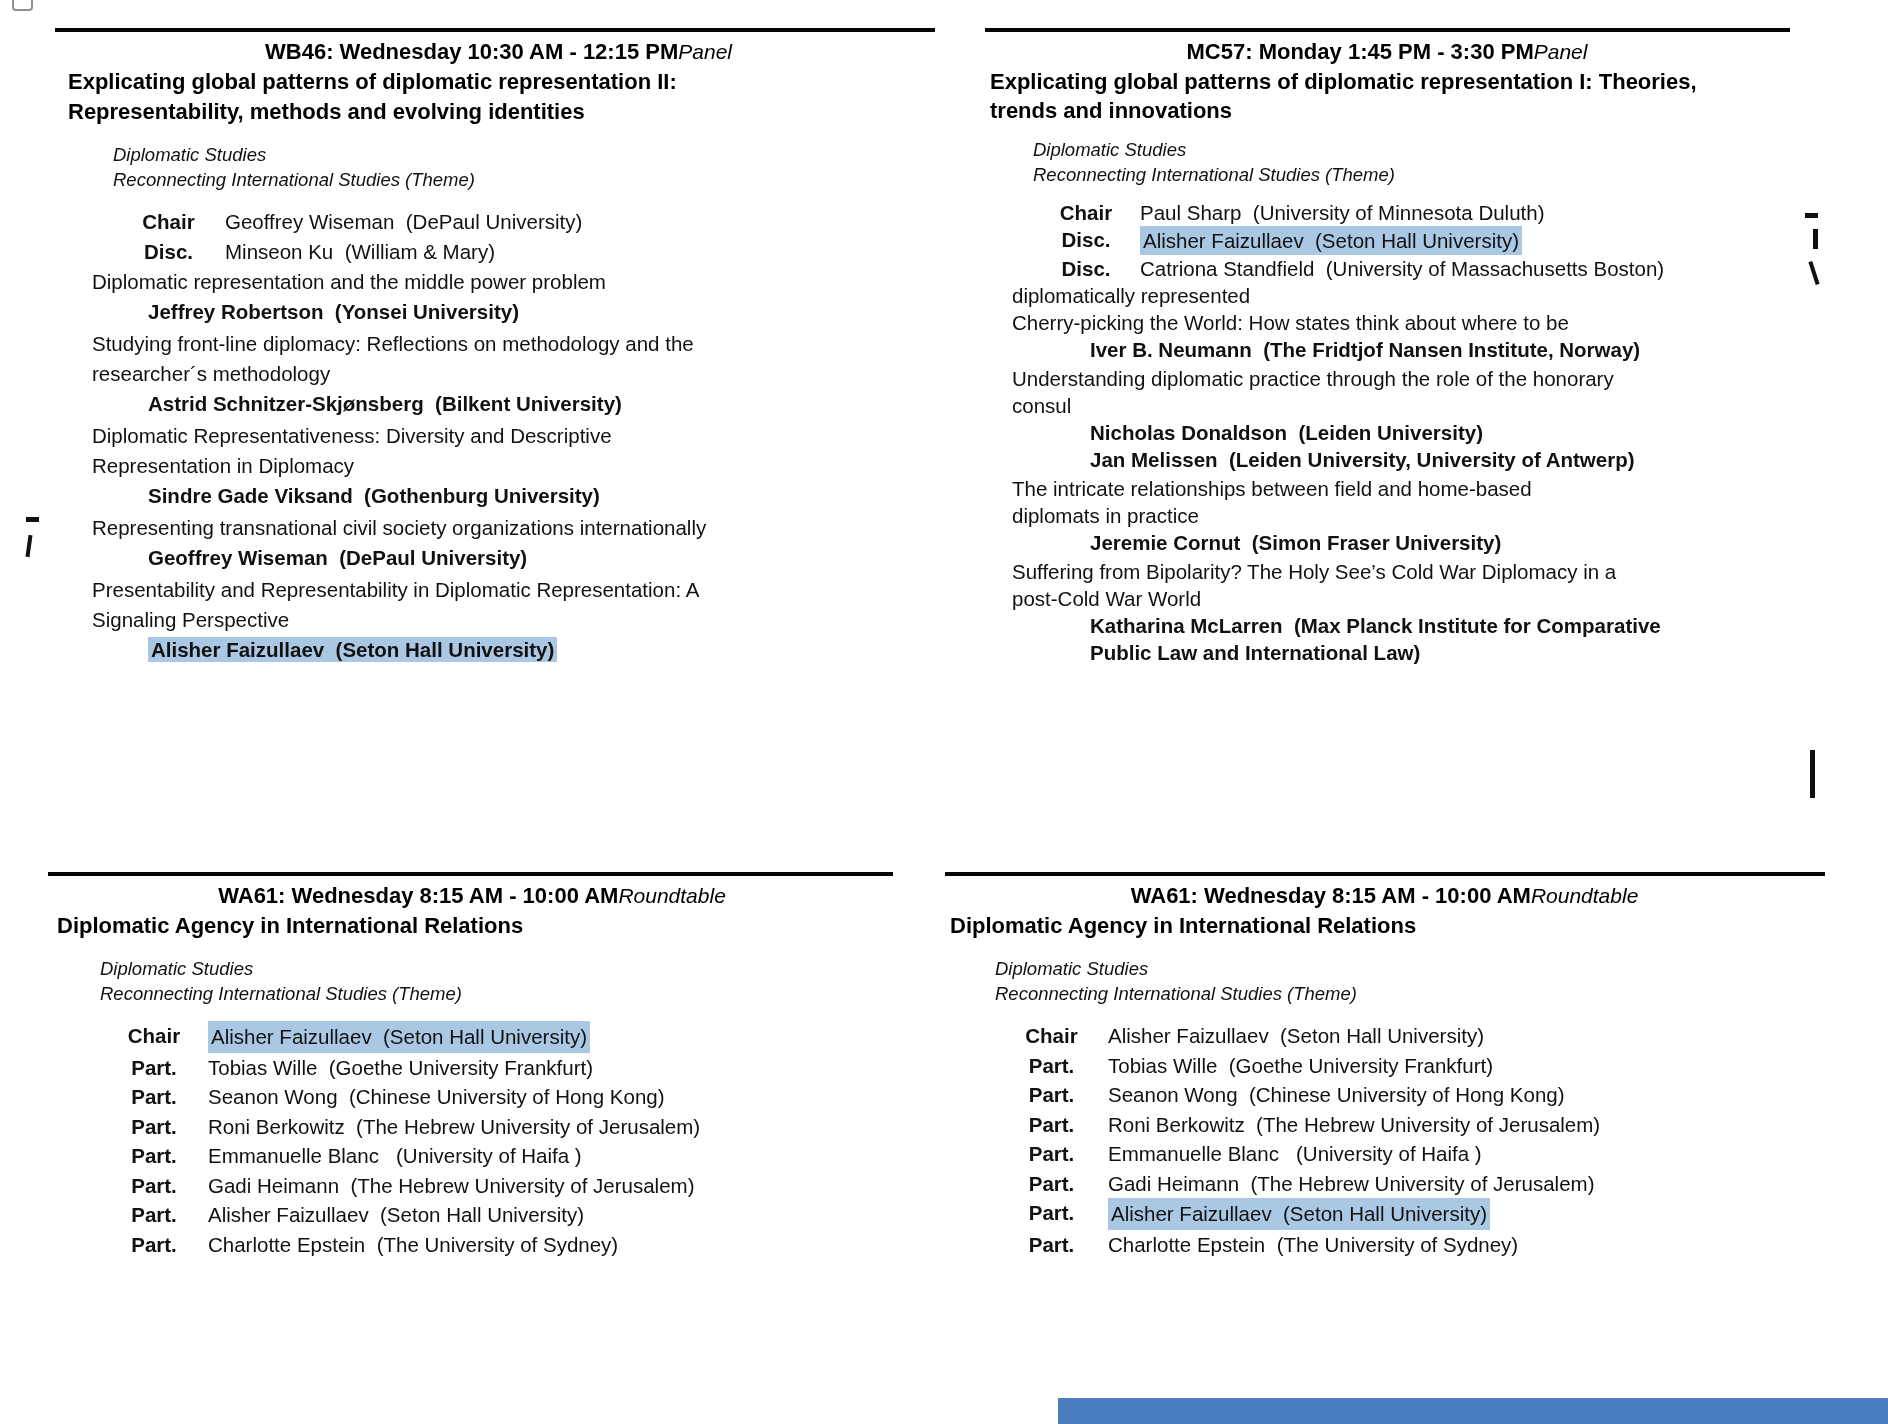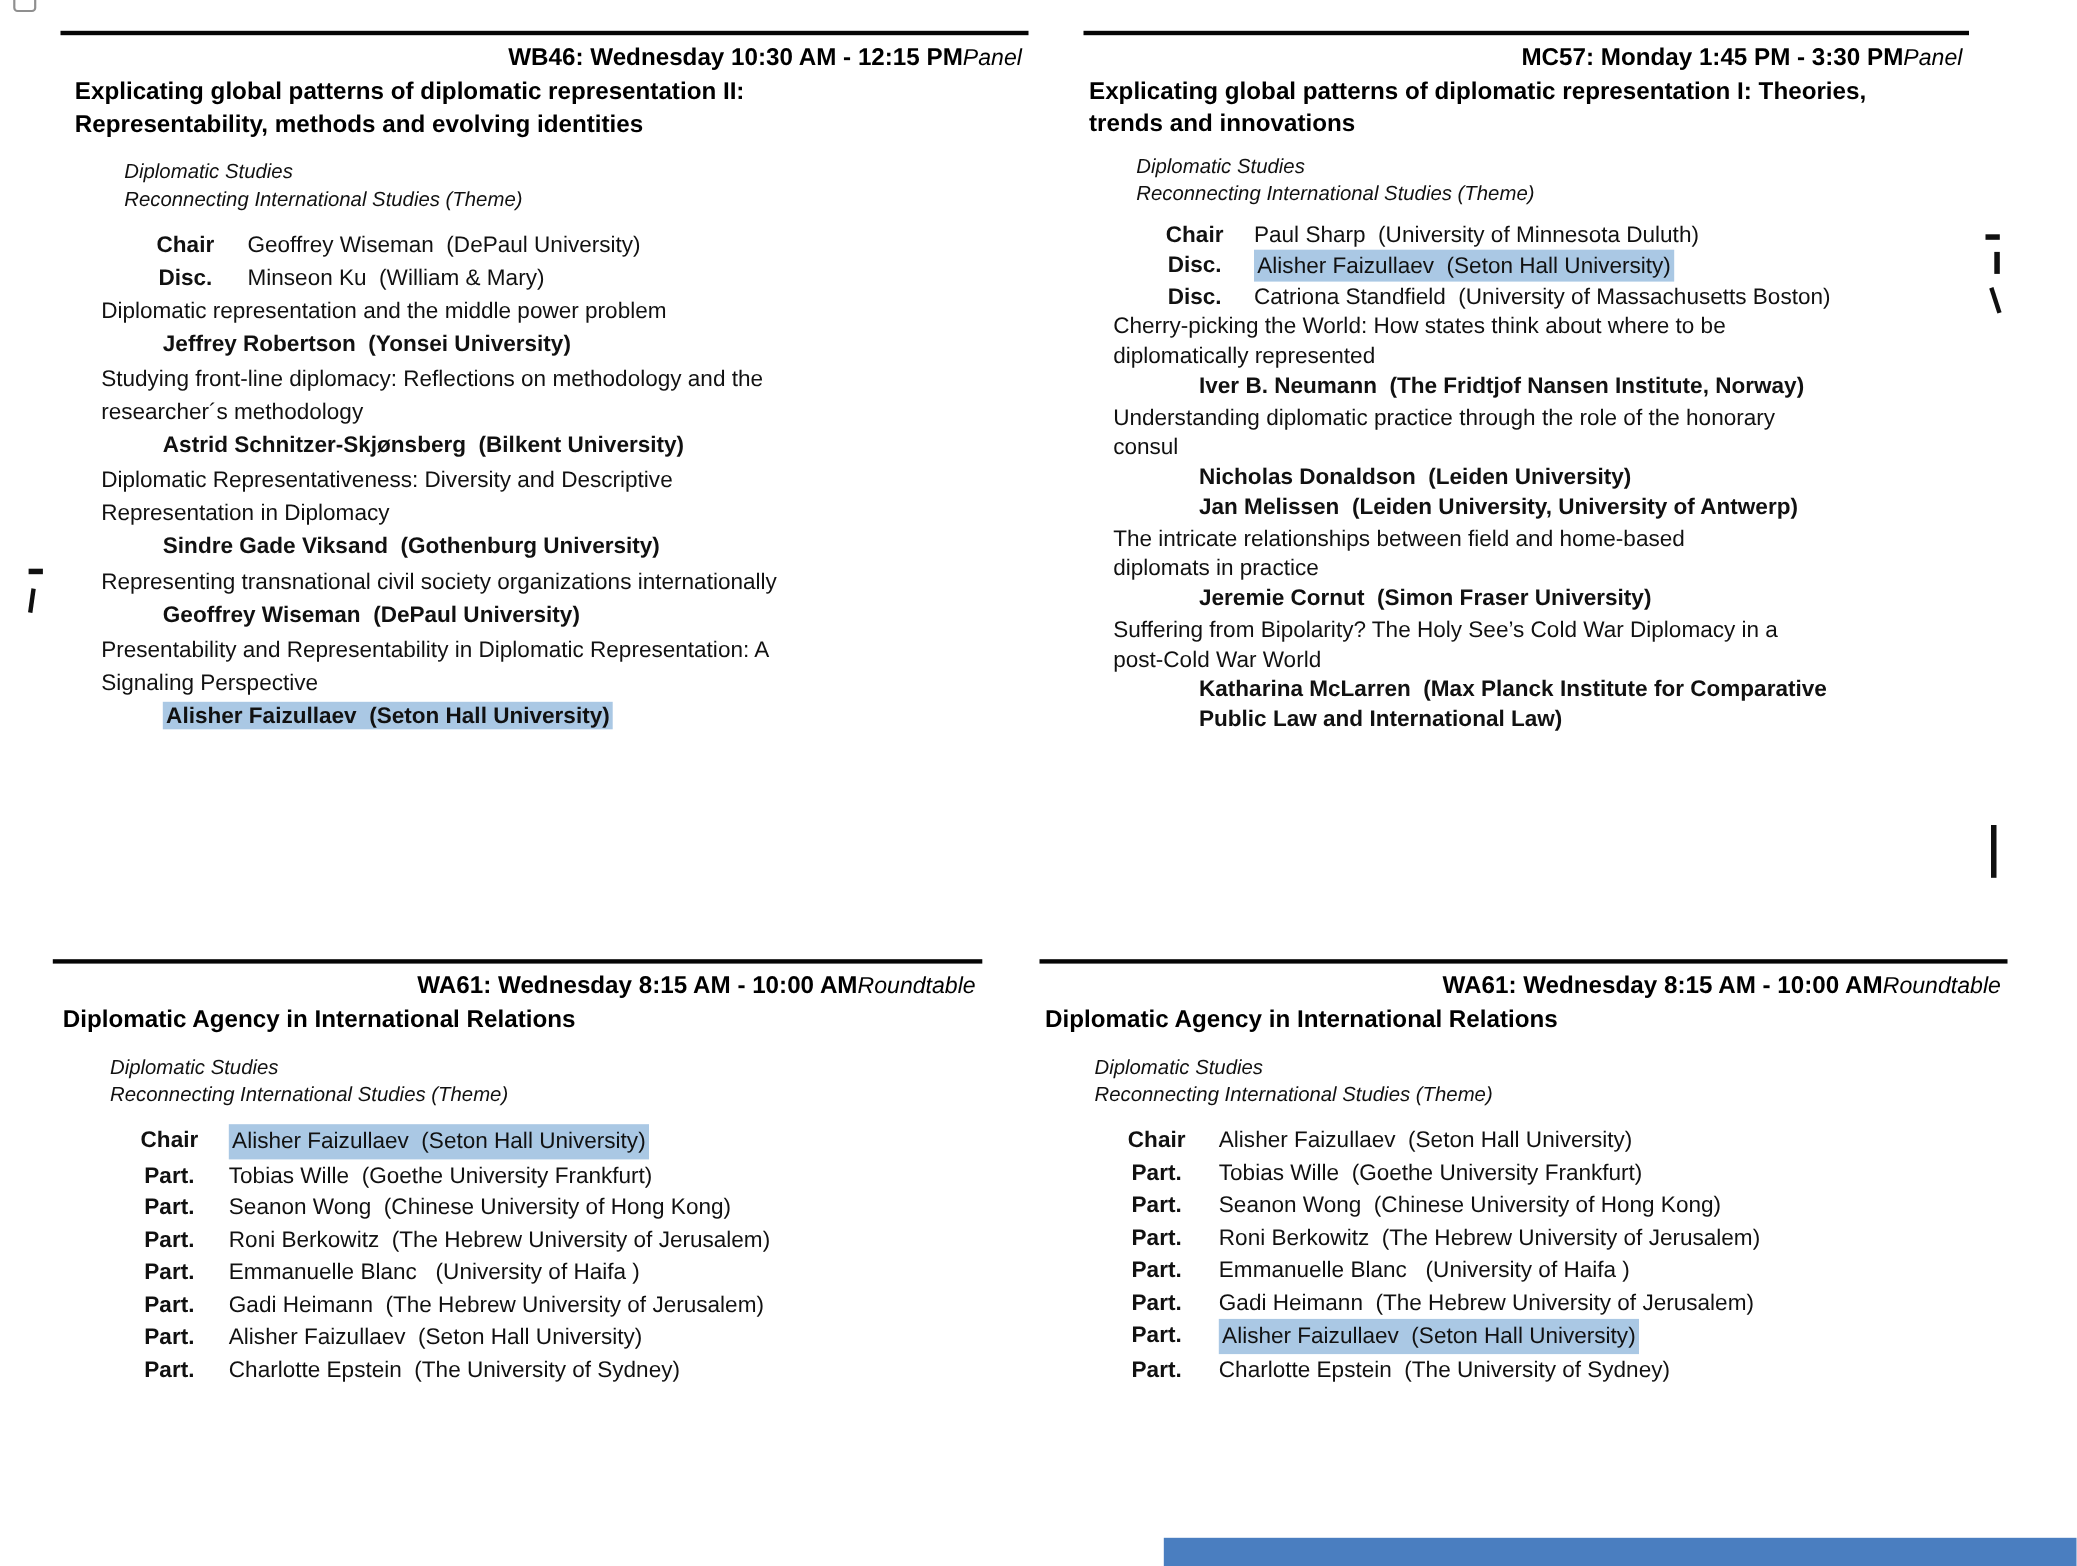--- a/index.html
+++ b/index.html
@@ -20,21 +20,21 @@
   .panel-wb46{left:55px;top:28px;width:880px;
     --pl-head:13px;--pl-sub:58px;--pl-role:57px;--label-w:113px;--pl-pt:37px;--pl-pa:93px;}
   .panel-mc57{left:985px;top:28px;width:805px;
     --pl-head:5px;--pl-sub:48px;--pl-role:47px;--label-w:108px;--pl-pt:27px;--pl-pa:105px;}
   .panel-wa61l{left:48px;top:872px;width:845px;
     --pl-head:9px;--pl-sub:52px;--pl-role:52px;--label-w:108px;}
   .panel-wa61r{left:945px;top:872px;width:880px;
     --pl-head:5px;--pl-sub:50px;--pl-role:50px;--label-w:113px;}
 
   .head{
-    display:flex;justify-content:flex-end;align-items:baseline;
+    display:flex;justify-content:center;align-items:baseline;
     padding-left:var(--pl-head);padding-right:6px;
     line-height:30px;
   }
   .code{font-weight:700;font-size:22px;white-space:pre;color:#000;}
   .ptype{font-style:italic;font-size:21px;white-space:pre;color:#000;}
   .t-line{
     font-weight:700;font-size:22px;line-height:30px;
     padding-left:var(--pl-head);white-space:pre;color:#000;
   }
   .panel-mc57 .t-line{line-height:29px;}
@@ -150,22 +150,22 @@
         <span class="rlabel">Disc.</span>
         <span class="rname hl">Alisher Faizullaev  (Seton Hall University)</span>
       </div>
       <div class="role-row">
         <span class="rlabel">Disc.</span>
         <span class="rname">Catriona Standfield  (University of Massachusetts Boston)</span>
       </div>
     </div>
     <div class="papers">
       <div class="paper">
+        <div class="p-title">diplomatically represented</div>
         <div class="p-title">Cherry-picking the World: How states think about where to be</div>
-        <div class="p-title">diplomatically represented</div>
         <div class="p-author"><span>Iver B. Neumann  (The Fridtjof Nansen Institute, Norway)</span></div>
       </div>
       <div class="paper">
         <div class="p-title">Understanding diplomatic practice through the role of the honorary</div>
         <div class="p-title">consul</div>
         <div class="p-author"><span>Nicholas Donaldson  (Leiden University)</span></div>
         <div class="p-author"><span>Jan Melissen  (Leiden University, University of Antwerp)</span></div>
       </div>
       <div class="paper">
         <div class="p-title">The intricate relationships between field and home-based</div>

